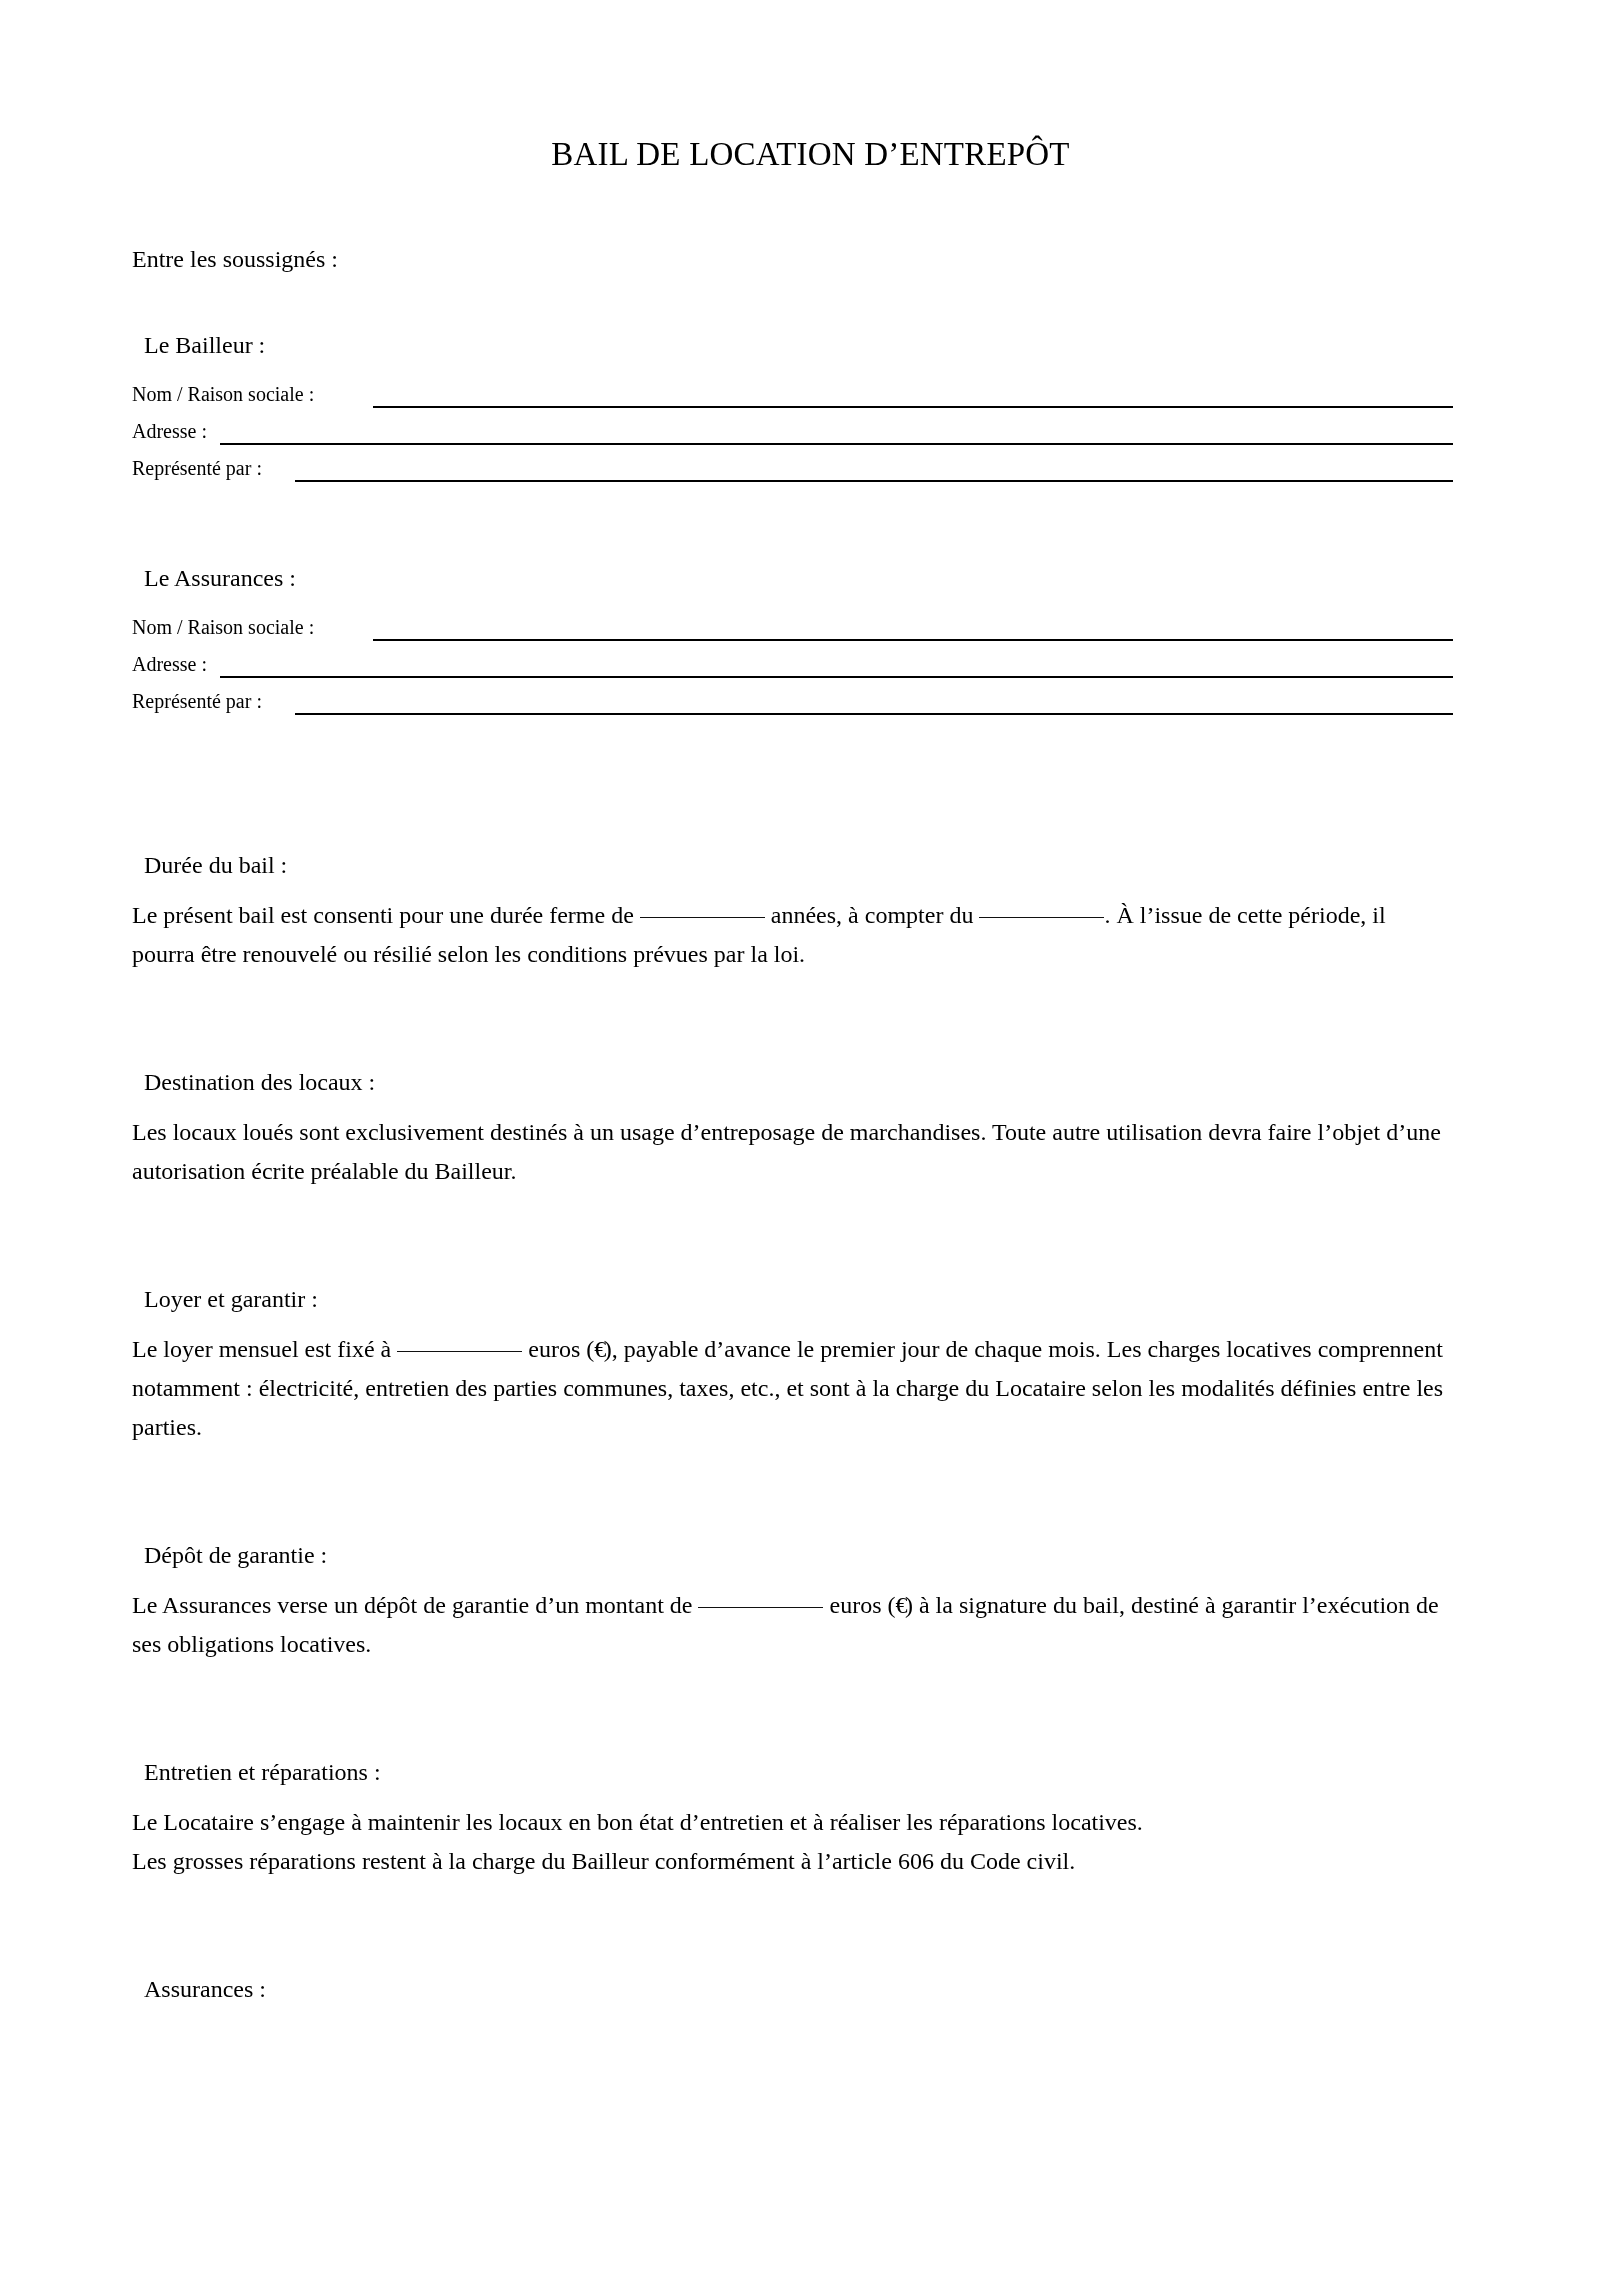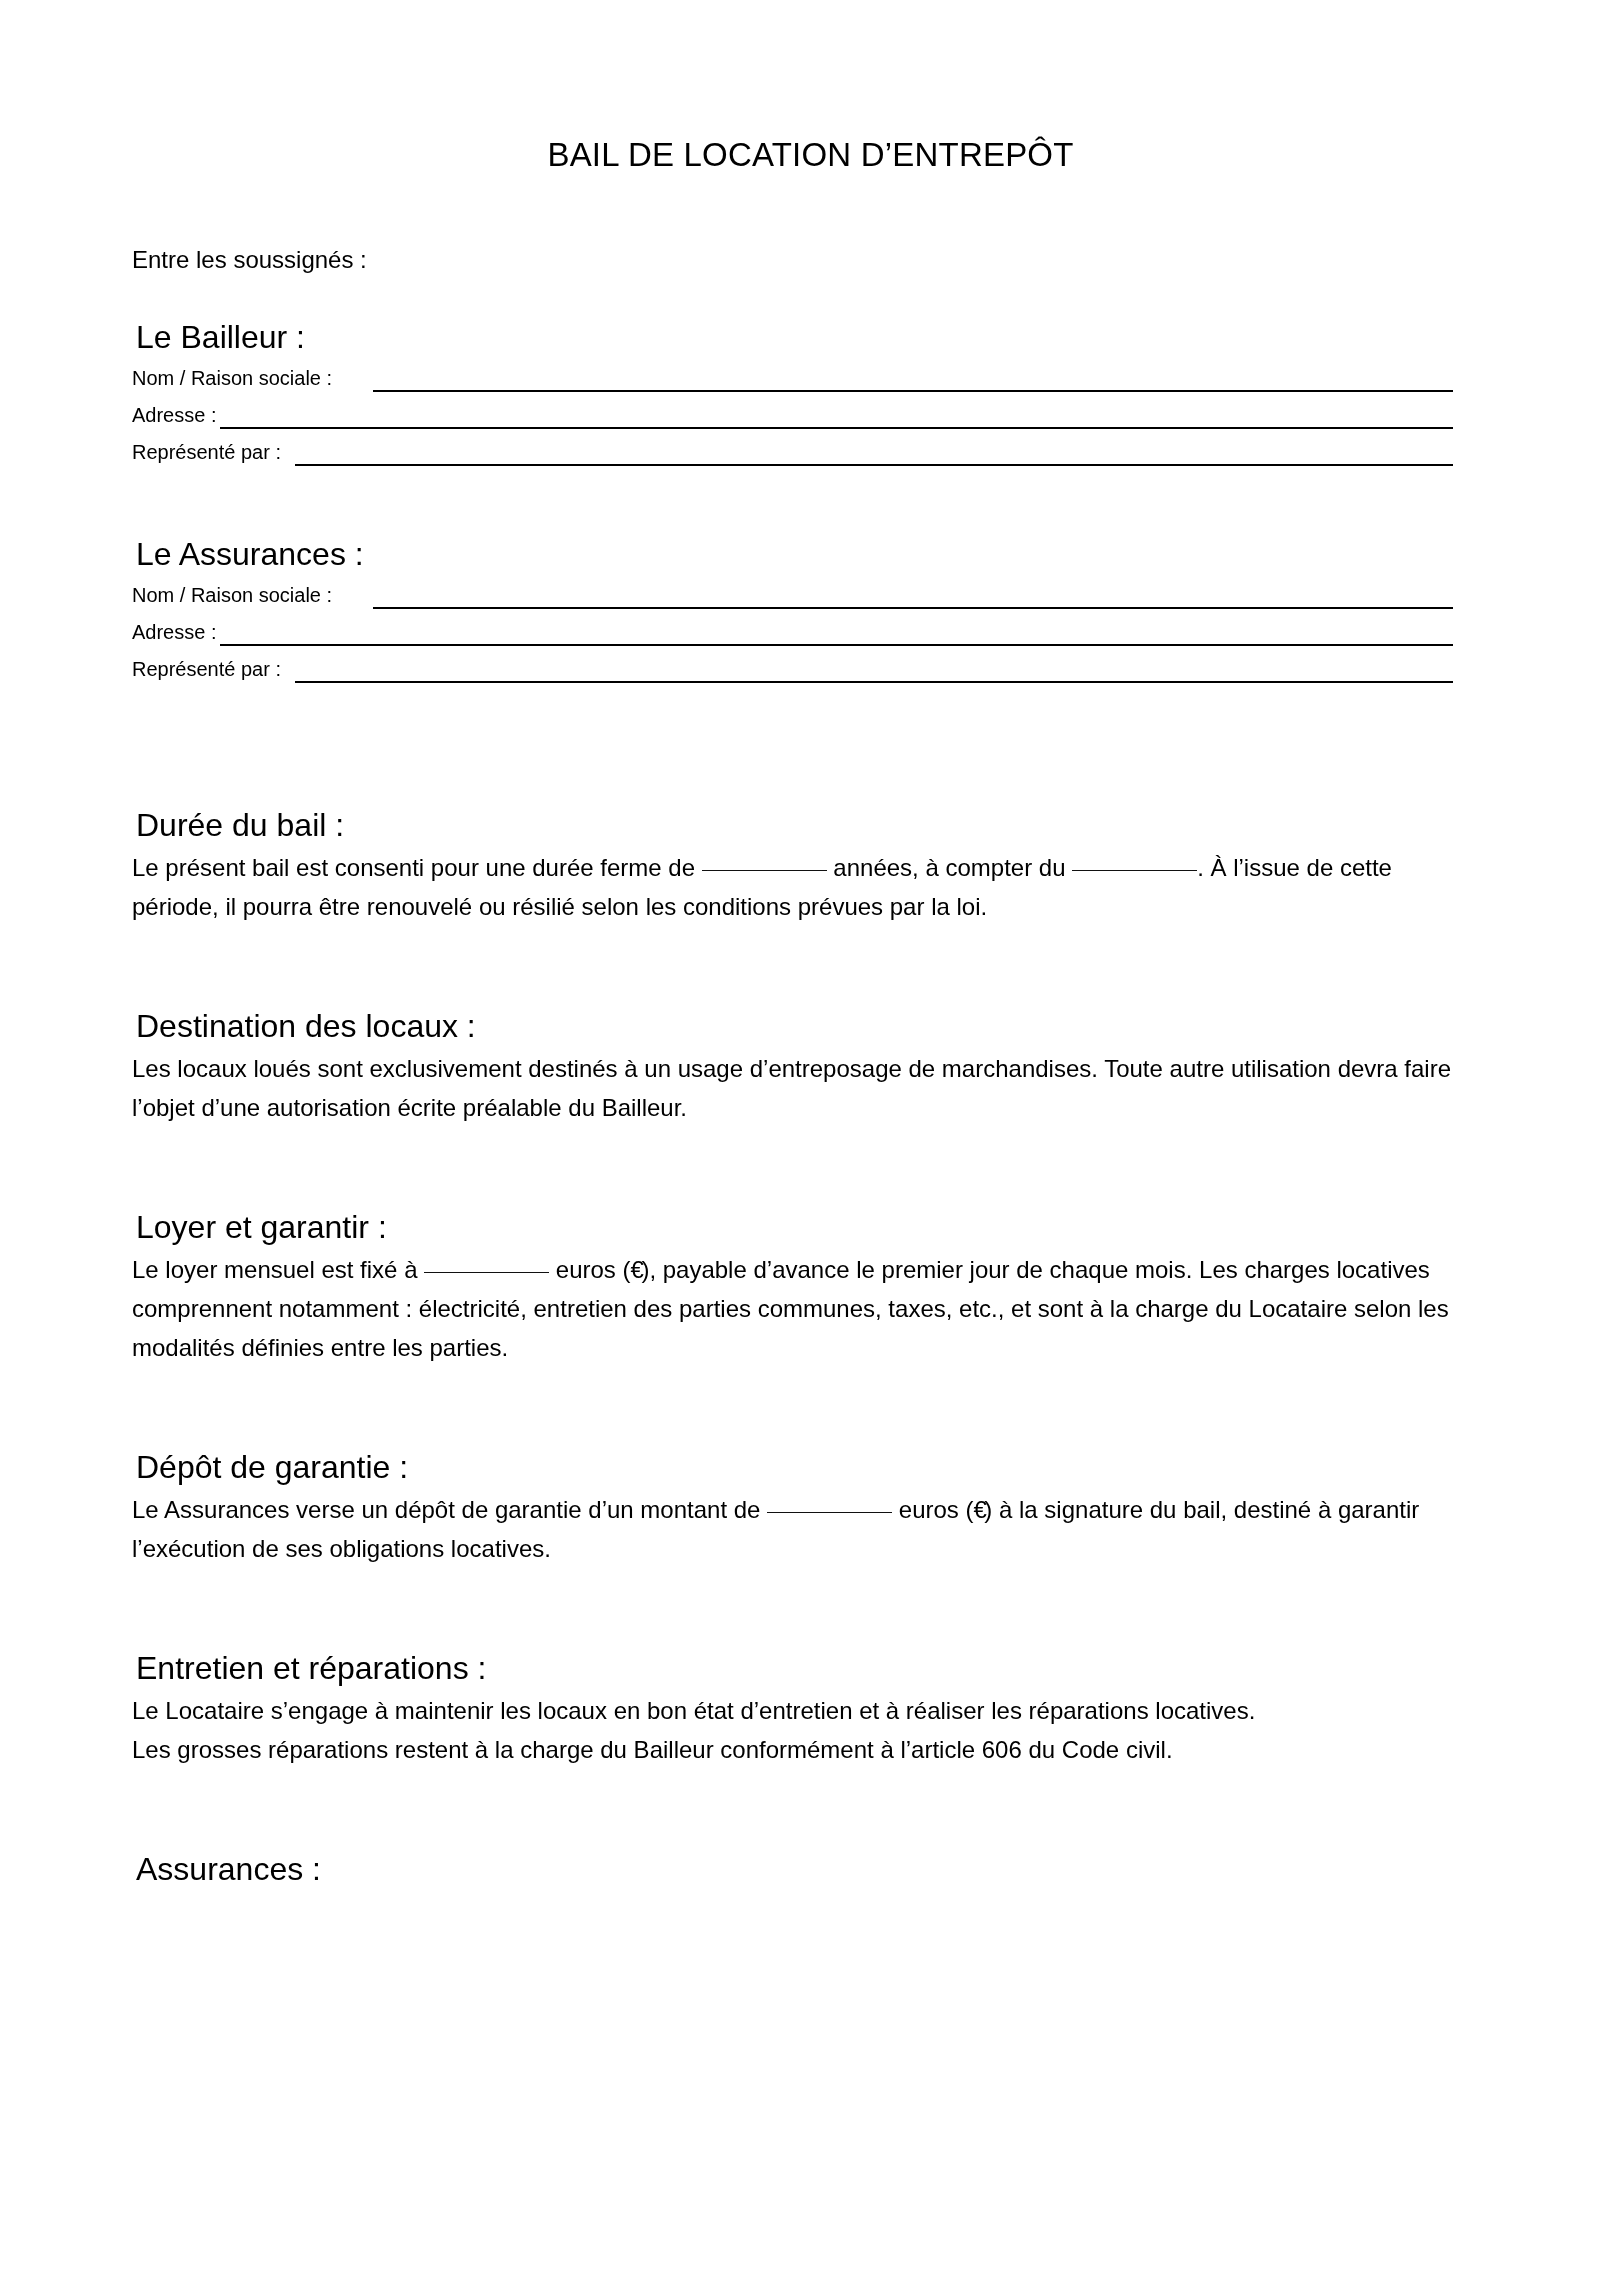--- a/index.html
+++ b/index.html
@@ -7,21 +7,21 @@
     margin: 0;
     padding: 0;
     background: #ffffff;
   }
   .page {
     position: relative;
     width: 1621px;
     height: 2293px;
     background: #ffffff;
     margin: 0 auto;
-    font-family: Liberation Sans, sans-serif;
+    font-family: Liberation Serif, serif;
     color: #000000;
     box-sizing: border-box;
     overflow: hidden;
   }
 
   
   .doc-title {
     position: absolute;
     top: 116px;
     left: 0;
@@ -41,23 +41,23 @@
     width: 1321px;
   }
 
   .para {
     font-size: 24px;
     line-height: 37px;
     margin: 0;
     white-space: pre-wrap;
   }
   .section-heading {
-    font-size: 32px;
+    font-size: 24px;
     line-height: 37px;
-    margin: 4px;
+    margin: 12px;
   }
   .body-text {
     font-size: 24px;
     line-height: 39px;
     margin: 0;
     text-align: left;
   }
   .gap-md { height: 37px; }
   .gap-lg { height: 61px; }
   .gap-xl { height: 78px; }

